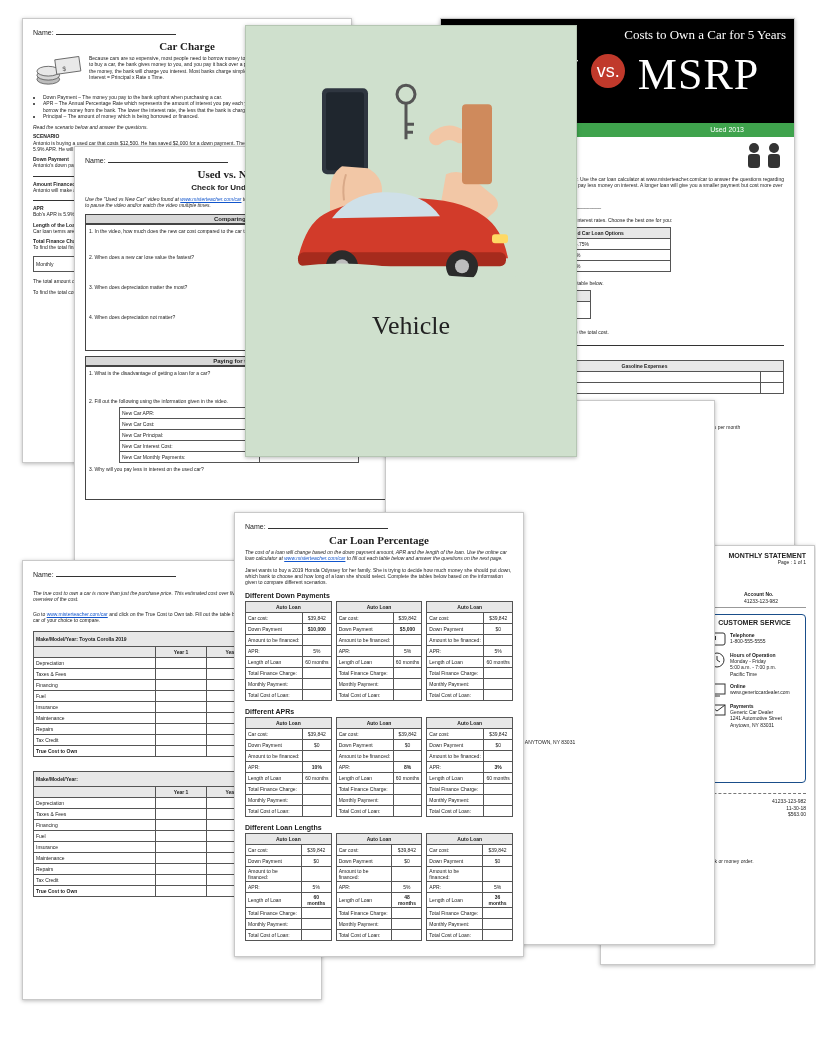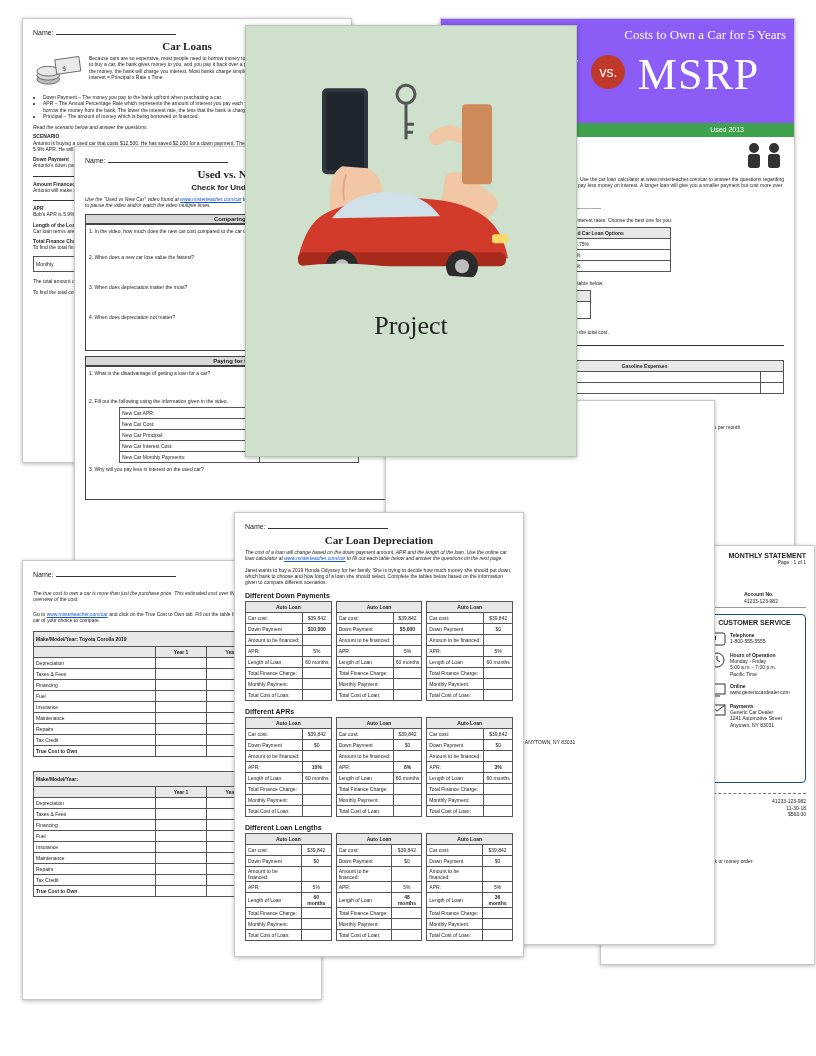--- a/index.html
+++ b/index.html
@@ -13,21 +13,21 @@
   h3.doc-title{font-size:11px;text-align:center;margin:4px 0 3px;font-family:"Liberation Serif",serif;}
   h4.doc-sub{font-size:8px;text-align:center;margin:2px 0 4px;font-weight:bold;}
   table.grid{border-collapse:collapse;width:100%;}
   table.grid td,table.grid th{border:1px solid #555;font-size:5px;padding:1px 2px;height:8px;}
   table.grid th{background:#e8e8e8;font-weight:bold;}
   .blk{background:#e8e8e8;}
   .qbox{border:1px solid #444;}
   .sec-head{background:#d8d8d8;border:1px solid #444;font-size:6px;font-weight:bold;text-align:center;padding:1px;}
   .link{color:#1155cc;text-decoration:underline;}
   .center{text-align:center;}
-  .bluebar{background:#8b5cf6;color:#fff;}
+  .bluebar{background:#000000;color:#fff;}
   .greenbar{background:#3fa34d;color:#fff;}
   .dashed{border-bottom:1px dashed #777;}
 
   
   #s1{left:22px;top:18px;width:330px;height:445px;padding:8px 10px;box-sizing:border-box;}
   .coinicon{width:50px;height:34px;border:0;display:inline-block;}
   
   #s2{left:74px;top:146px;width:330px;height:460px;padding:8px 10px;box-sizing:border-box;}
   
   #s3{left:440px;top:18px;width:355px;height:560px;padding:0;box-sizing:border-box;}
@@ -46,21 +46,21 @@
   .cover-title{position:absolute;left:0;right:0;top:66%;text-align:center;font-family:"Liberation Serif",serif;font-size:26px;color:#222;line-height:1.25;}
   .banner-new{font-family:"Liberation Serif",serif;}
 </style>
 </head>
 <body>
 
 <div class="sheet" id="s1">
   <div class="nameline">
     <span>Name: </span><span class="ln"></span>
   </div>
-  <h3 class="doc-title">Car Loans</h3>
+  <h3 class="doc-title">Car Charge</h3>
   <div style="display:flex;gap:6px;align-items:flex-start;">
     <svg class="coinicon" viewBox="0 0 60 42">
       <ellipse cx="18" cy="30" rx="14" ry="6" fill="#bdbdbd" stroke="#555"></ellipse>
       <ellipse cx="18" cy="25" rx="14" ry="6" fill="#d6d6d6" stroke="#555"></ellipse>
       <ellipse cx="18" cy="20" rx="14" ry="6" fill="#e8e8e8" stroke="#555"></ellipse>
       <rect x="26" y="6" width="30" height="18" fill="#e9e9e9" stroke="#555" transform="rotate(-8 26 6)"></rect>
       <text x="36" y="20" font-size="8" fill="#555" transform="rotate(-8 36 20)">$</text>
     </svg>
     <div class="tiny" style="flex:1;">Because cars are so expensive, most people need to borrow money to purchase a car. When you take out a loan to buy a car, the bank gives money to you, and you pay it back over a period of time. In exchange for lending you the money, the bank will charge you interest. Most banks charge simple interest, which uses the formula of Interest = Principal x Rate x Time.</div>
   </div>
@@ -155,21 +155,21 @@
     <div class="tiny">3.  Why will you pay less in interest on the used car?</div>
     <div style="height:24px;"></div>
   </div>
 </div>
 
 <div class="sheet" id="s3">
   <div class="bluebar" style="height:104px;position:relative;">
     <div style="position:absolute;left:0;right:8px;top:8px;text-align:right;font-size:13px;font-family:'Liberation Serif',serif;">Costs to Own a Car for 5 Years</div>
     <div style="position:absolute;left:0;right:0;top:30px;text-align:center;">
       <span class="banner-new" style="font-size:44px;letter-spacing:1px;">NEW</span>
-      <span style="display:inline-block;width:34px;height:34px;border-radius:50%;background:#c0392b;color:#fff;font-size:14px;line-height:34px;vertical-align:12px;margin:0 8px;">vs.</span>
+      <span style="display:inline-block;width:34px;height:34px;border-radius:50%;background:#c0392b;color:#fff;font-size:18px;line-height:34px;vertical-align:12px;margin:0 8px;">vs.</span>
       <span class="banner-new" style="font-size:44px;letter-spacing:1px;">MSRP</span>
     </div>
   </div>
   <div class="greenbar" style="height:14px;text-align:right;padding-right:50px;font-size:7px;line-height:14px;">Used 2013</div>
   <div style="padding:8px 10px;position:relative;">
     <div style="position:absolute;right:8px;top:4px;">
       <svg width="42" height="30" viewBox="0 0 42 30">
           <circle cx="10" cy="7" r="5" fill="#333"></circle>
           <rect x="4" y="13" width="12" height="14" rx="3" fill="#333"></rect>
           <circle cx="30" cy="7" r="5" fill="#333"></circle>
@@ -515,21 +515,21 @@
 </div>
 
 <div class="sheet" id="s6">
   <div class="tiny" style="margin-top:330px;text-align:center;">ANYTOWN, NY 83031</div>
 </div>
 
 <div class="sheet" id="s8">
   <div class="nameline">
     <span>Name: </span><span class="ln"></span>
   </div>
-  <h3 class="doc-title">Car Loan Depreciation</h3>
+  <h3 class="doc-title">Car Loan Percentage</h3>
   <div class="tiny" style="font-style:italic;">
     <span>The cost of a loan will change based on the down payment amount, APR and the length of the loan. Use the online car loan calculator at </span><span class="link">www.misterteacher.com/car</span><span> to fill out each table below and answer the questions on the next page.</span>
   </div>
   <div class="tiny" style="margin-top:5px;">Janet wants to buy a 2019 Honda Odyssey for her family. She is trying to decide how much money she should put down, which bank to choose and how long of a loan she should select. Complete the tables below based on the information given to compare different scenarios.</div>
 
   <div style="font-size:7px;font-weight:bold;margin-top:7px;">Different Down Payments</div>
   <div style="display:flex;gap:4px;margin-top:2px;">
     <table class="grid">
       <tbody>
           <tr>
@@ -917,15 +917,15 @@
       <rect x="52" y="226" width="208" height="14" rx="6" fill="#a62b1d"></rect>
       <circle cx="96" cy="240" r="16" fill="#2b2b2b"></circle>
         <circle cx="96" cy="240" r="7" fill="#bdbdbd"></circle>
       <circle cx="216" cy="240" r="16" fill="#2b2b2b"></circle>
         <circle cx="216" cy="240" r="7" fill="#bdbdbd"></circle>
       <rect x="246" y="208" width="16" height="9" rx="3" fill="#ffd964"></rect>
     </g>
     <path d="M0 250 q80 -22 165 -6 q85 16 165 -4 l0 26 l-330 0z" fill="#cfe0cd"></path>
   </svg>
   <div class="cover-title">
-    <div>Project</div>
+    <div>Vehicle</div>
   </div>
 </div>
 
 </body></html>

